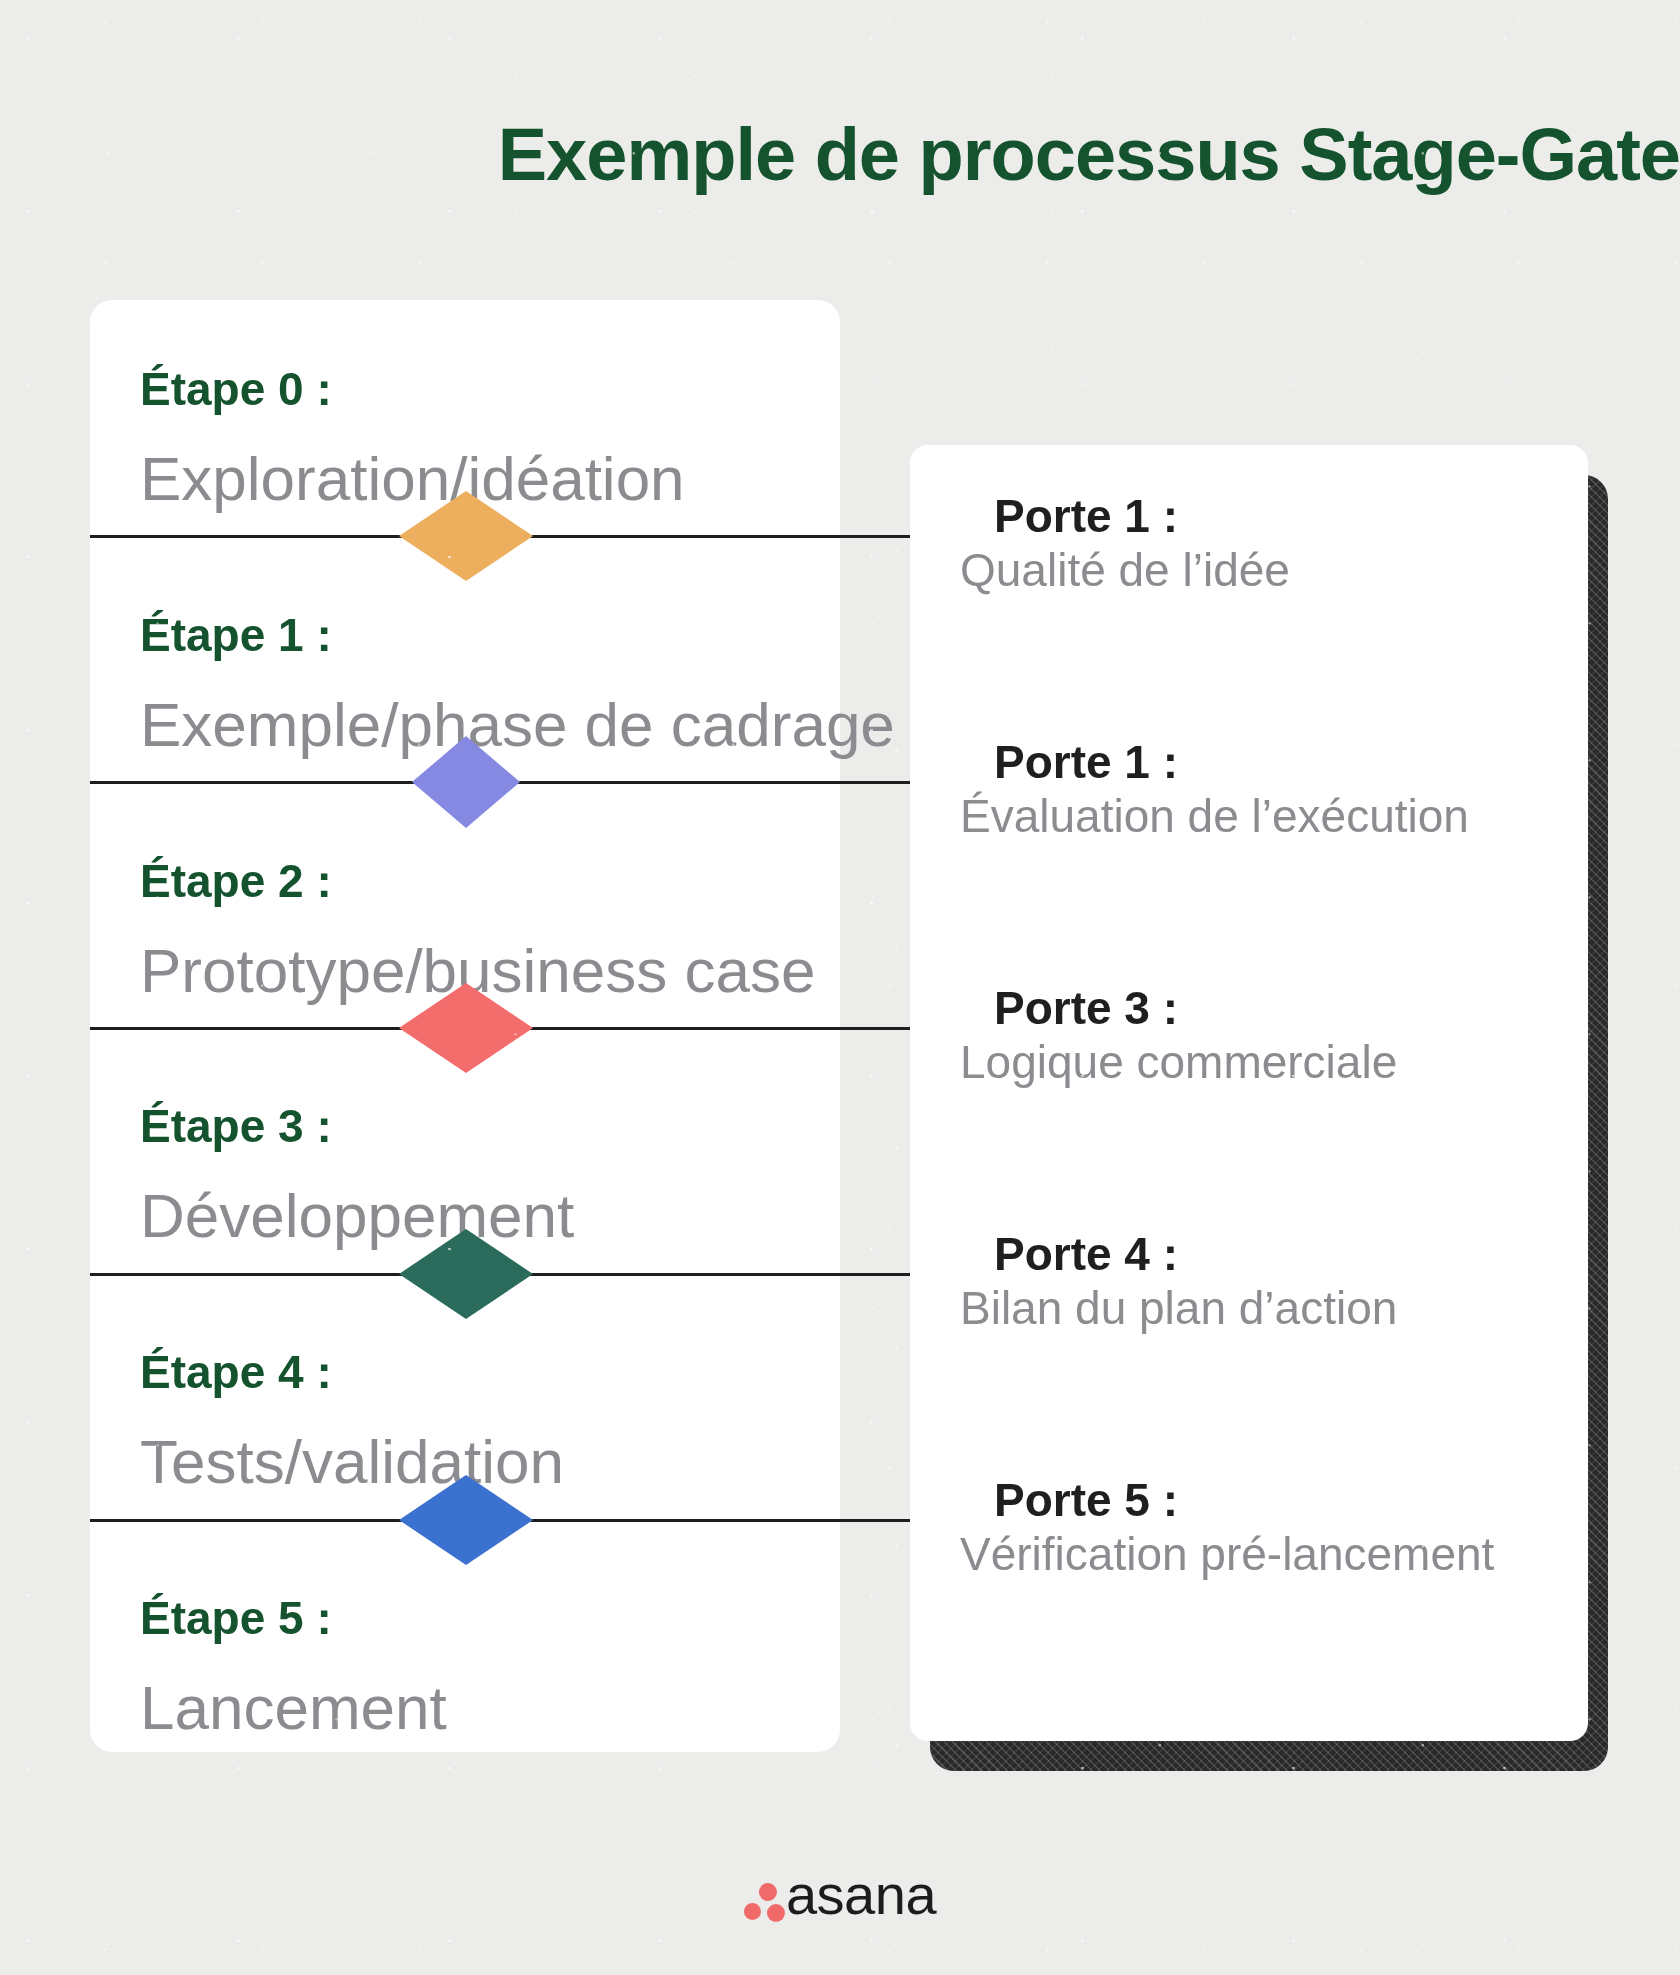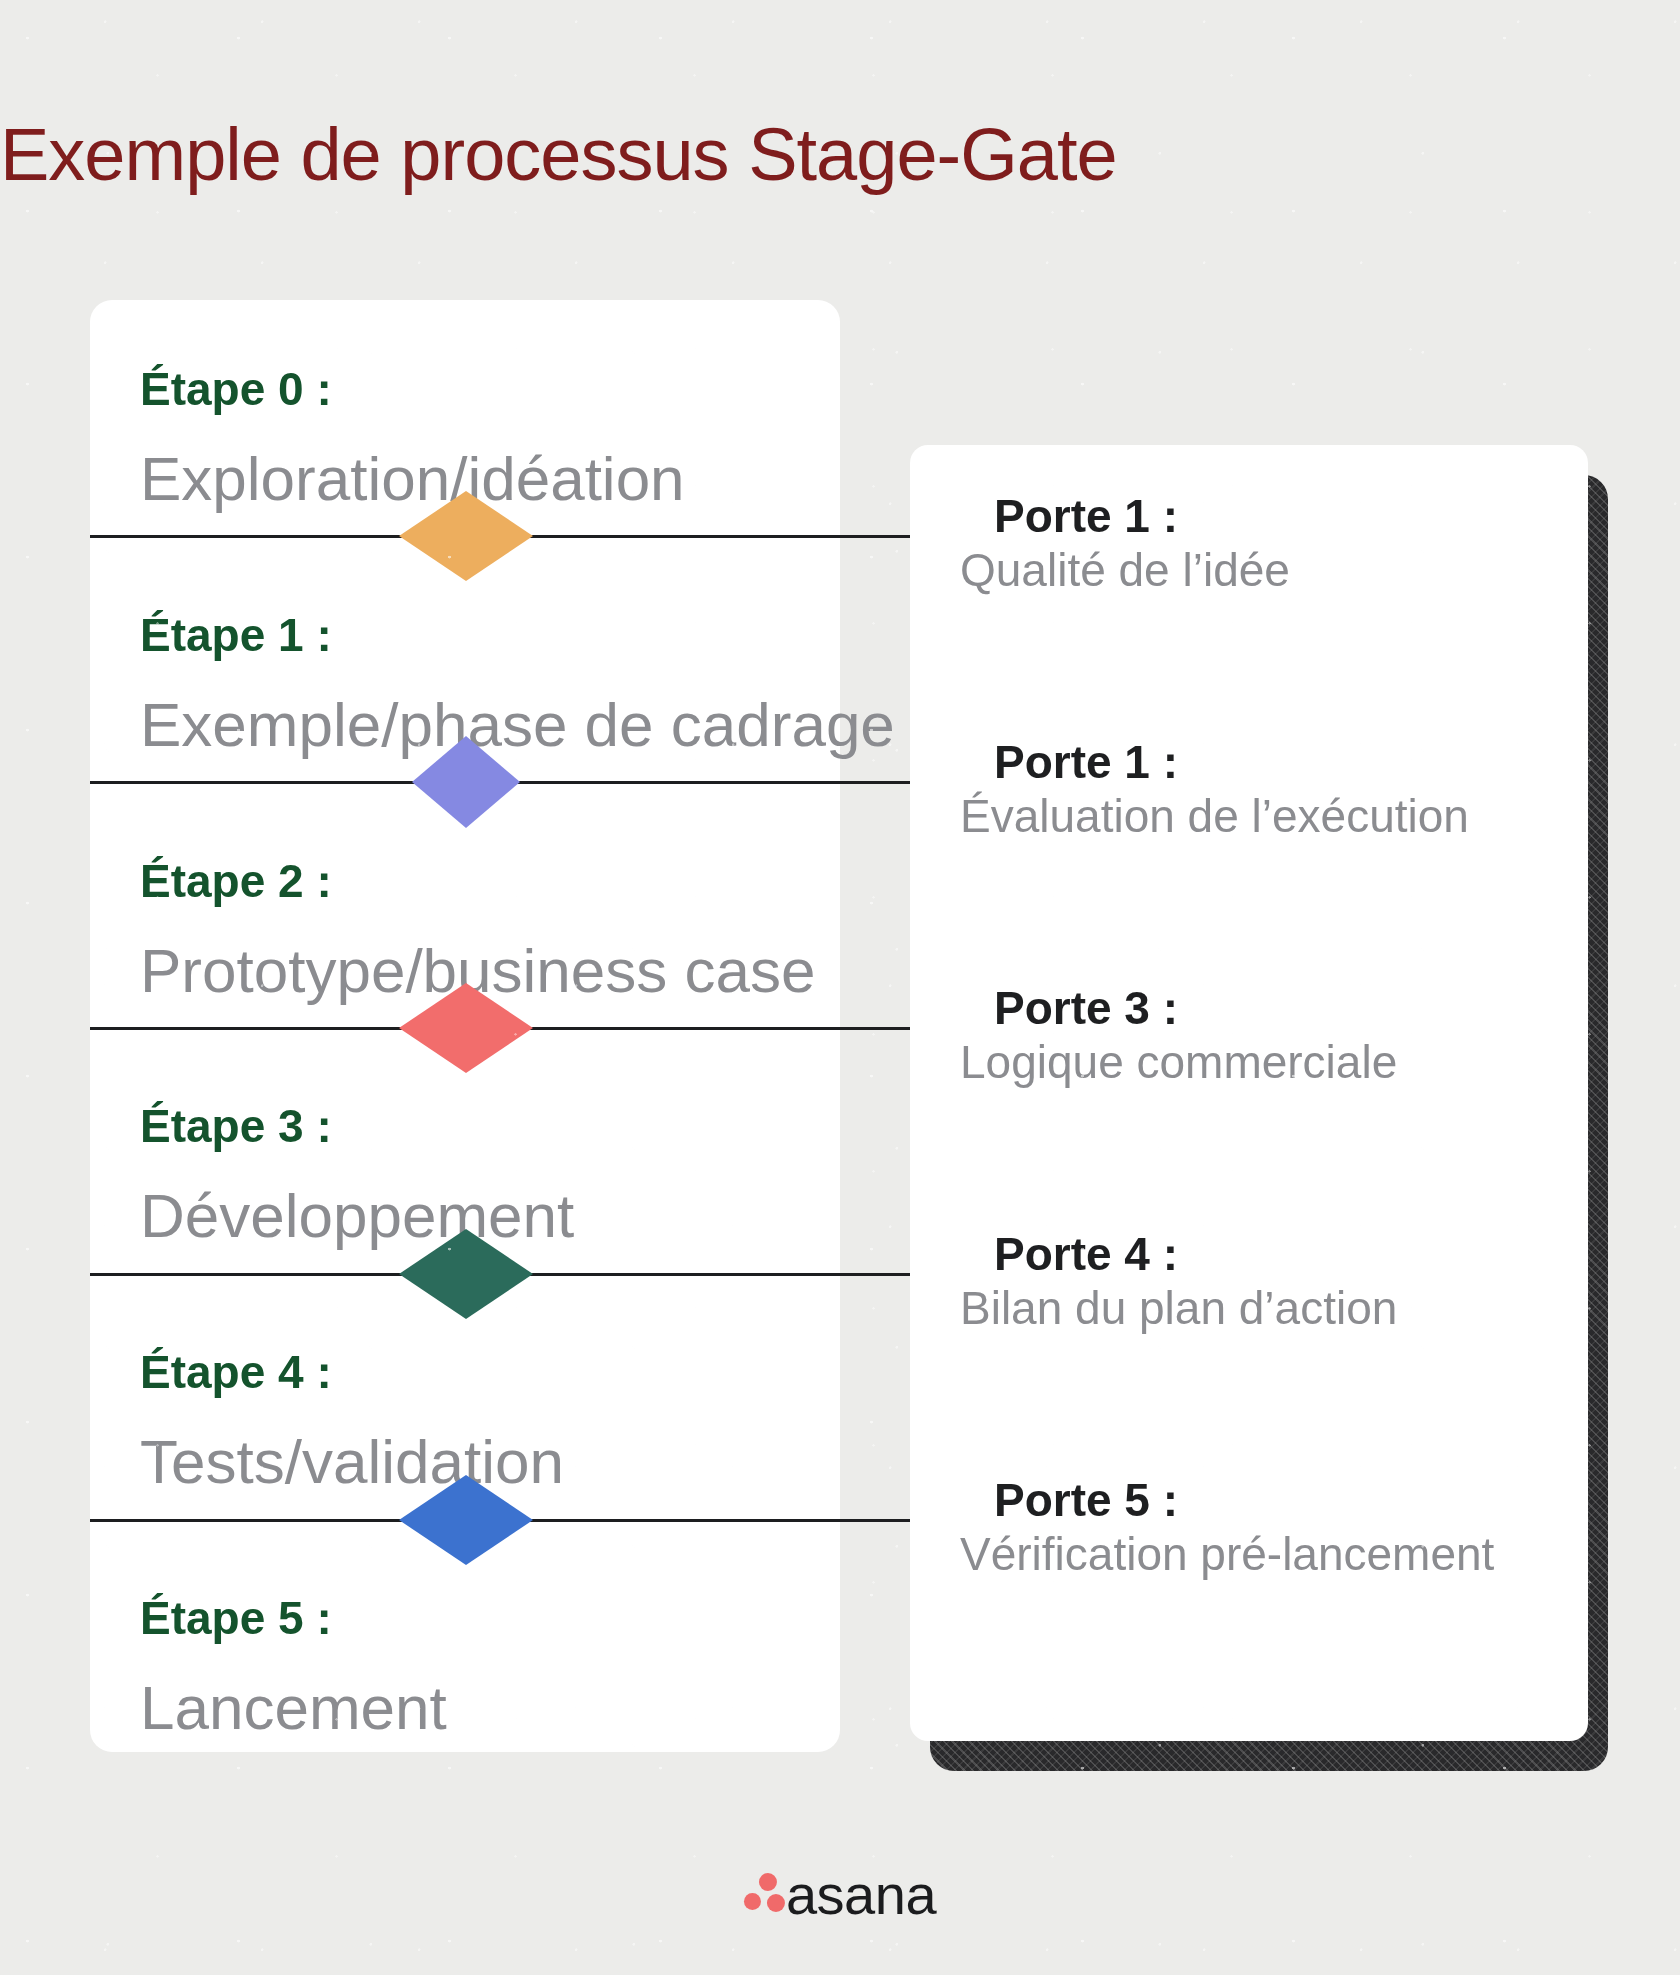--- a/index.html
+++ b/index.html
@@ -17,23 +17,23 @@
     background-image:
       radial-gradient(circle at 13% 22%, rgba(255,255,255,.7) 1.2px, transparent 1.6px),
       radial-gradient(circle at 67% 9%, rgba(255,255,255,.6) 1.1px, transparent 1.5px),
       radial-gradient(circle at 41% 77%, rgba(255,255,255,.6) 1.2px, transparent 1.6px),
       radial-gradient(circle at 88% 55%, rgba(255,255,255,.5) 1px, transparent 1.4px);
     background-size:211px 173px,157px 241px,263px 199px,179px 137px;
     opacity:.8;
   }
   .page-title{
     position:absolute;top:118px;left:0;width:100%;
-    text-align:left;
-    font-size:74px;font-weight:400;letter-spacing:-1px;
-    color:#7f1d1d;line-height:1;
+    text-align:right;
+    font-size:74px;font-weight:700;letter-spacing:-1px;
+    color:#14532d;line-height:1;
   }
   
   .stages-card{
     position:absolute;left:90px;top:300px;width:750px;height:1452px;
     background:#FFFFFF;border-radius:22px;
   }
   .stage-label{
     position:absolute;left:140px;
     font-size:46px;font-weight:700;color:#14532d;line-height:1;letter-spacing:0;
   }
@@ -81,21 +81,21 @@
     position:absolute;left:50px;top:48px;
     font-size:46px;font-weight:700;color:#1E1F21;line-height:1;margin-left:34px;
   }
   .gate-desc{
     position:absolute;left:50px;top:102px;
     font-size:46px;font-weight:400;color:#8B8C90;line-height:1;
   }
   
   .logo{
     position:absolute;top:1855px;left:50%;transform:translateX(-50%);
-    display:flex;align-items:center;
+    display:flex;align-items:flex-end;
   }
   .logo-dots{position:relative;width:42px;height:40px;margin-top:8px;}
   .logo-dot{position:absolute;border-radius:50%;}
   .dot-top{left:15px;top:0;width:18px;height:18px;}
   .dot-bl{left:0;top:20px;width:17px;height:17px;}
   .dot-br{left:23px;top:21px;width:18px;height:18px;}
   .logo-word{
     font-size:56px;font-weight:500;color:#1B1C1E;line-height:1;letter-spacing:-.5px;
     margin-top:12px;
   }

